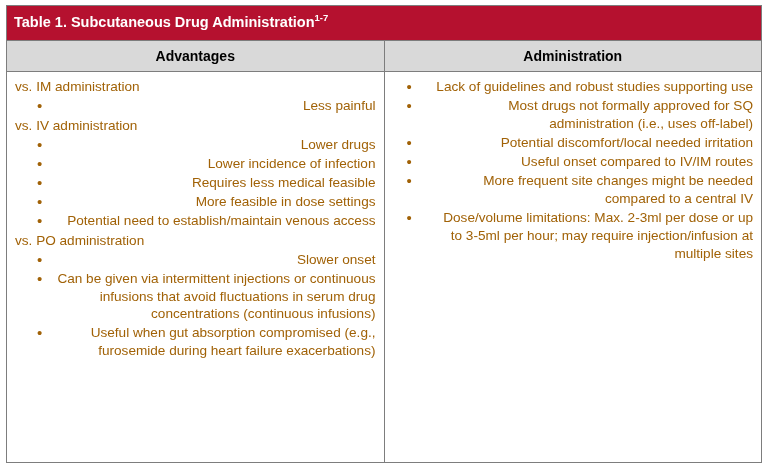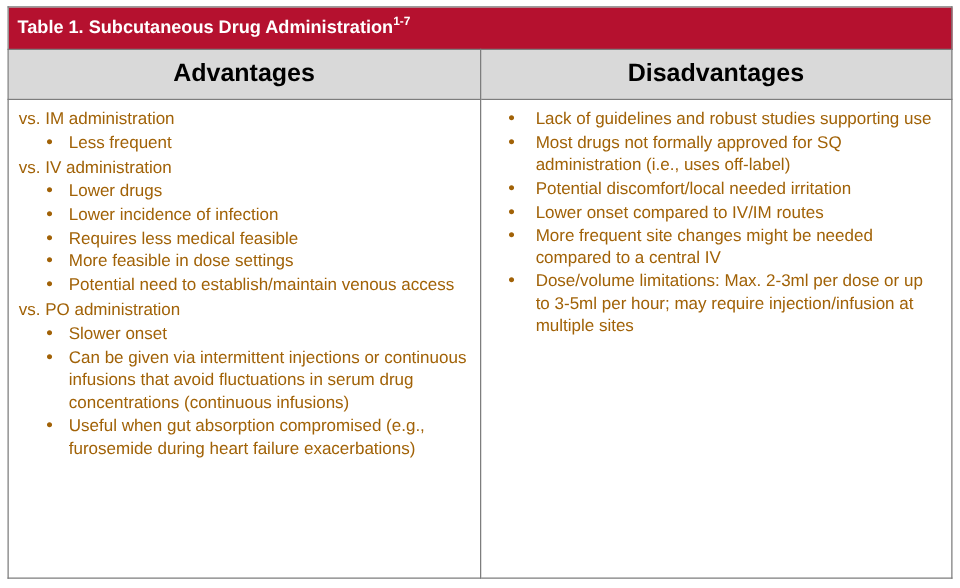--- a/index.html
+++ b/index.html
@@ -38,21 +38,21 @@
   }
   .title-cell sup {
     font-size: 9.5px;
     vertical-align: super;
     line-height: 0;
   }
   .header-cell {
     background: #d9d9d9;
     color: #000000;
     font-weight: bold;
-    font-size: 20px;
+    font-size: 14px;
     text-align: center;
     border: 1px solid #7d7d7d;
     padding: 3px 4px 4px 4px;
     vertical-align: middle;
   }
   .body-cell {
     border: 1px solid #7d7d7d;
     vertical-align: top;
     padding: 6px 8px 8px 8px;
     font-size: 13.6px;
@@ -63,20 +63,21 @@
   .col-right { width: 50%; }
 
   .plain-line {
     margin: 0 0 1px 0;
     padding: 0;
   }
   ul.bullets {
     list-style: none;
     margin: 0 0 2px 0;
     padding: 0 0 0 0;
+    text-align: right;
   }
   ul.bullets li {
     position: relative;
     padding-left: 40px;
     margin: 0 0 1px 0;
   }
   ul.bullets li::before {
     content: "\2022";
     position: absolute;
     left: 22px;
@@ -95,29 +96,29 @@
 <body>
 
 <div class="table-wrap">
   <table class="drug-table">
     <tbody>
         <tr>
       <td class="title-cell" colspan="2"><span>Table 1. Subcutaneous Drug Administration</span><sup>1-7</sup></td>
     </tr>
     <tr>
       <th class="header-cell col-left">Advantages</th>
-      <th class="header-cell col-right">Disadvantages</th>
+      <th class="header-cell col-right">Administration</th>
     </tr>
     <tr>
       <td class="body-cell col-left">
 
         <div>
           <div class="plain-line">vs. IM administration</div>
           <ul class="bullets">
-            <li>Less frequent</li>
+            <li>Less painful</li>
           </ul>
         </div>
 
         <div>
           <div class="plain-line">vs. IV administration</div>
           <ul class="bullets">
             <li>Lower drugs</li>
             <li>Lower incidence of infection</li>
             <li>Requires less medical feasible</li>
             <li>More feasible in dose settings</li>
@@ -133,21 +134,21 @@
             <li>Useful when gut absorption compromised (e.g., furosemide during heart failure exacerbations)</li>
           </ul>
         </div>
 
       </td>
       <td class="body-cell col-right">
         <ul class="bullets right">
           <li>Lack of guidelines and robust studies supporting use</li>
           <li>Most drugs not formally approved for SQ administration (i.e., uses off-label)</li>
           <li>Potential discomfort/local needed irritation</li>
-          <li>Lower onset compared to IV/IM routes</li>
+          <li>Useful onset compared to IV/IM routes</li>
           <li>More frequent site changes might be needed compared to a central IV</li>
           <li>Dose/volume limitations: Max. 2-3ml per dose or up to 3-5ml per hour; may require injection/infusion at multiple sites</li>
         </ul>
       </td>
     </tr>
   </tbody>
     </table>
 </div>
 
 </body></html>

